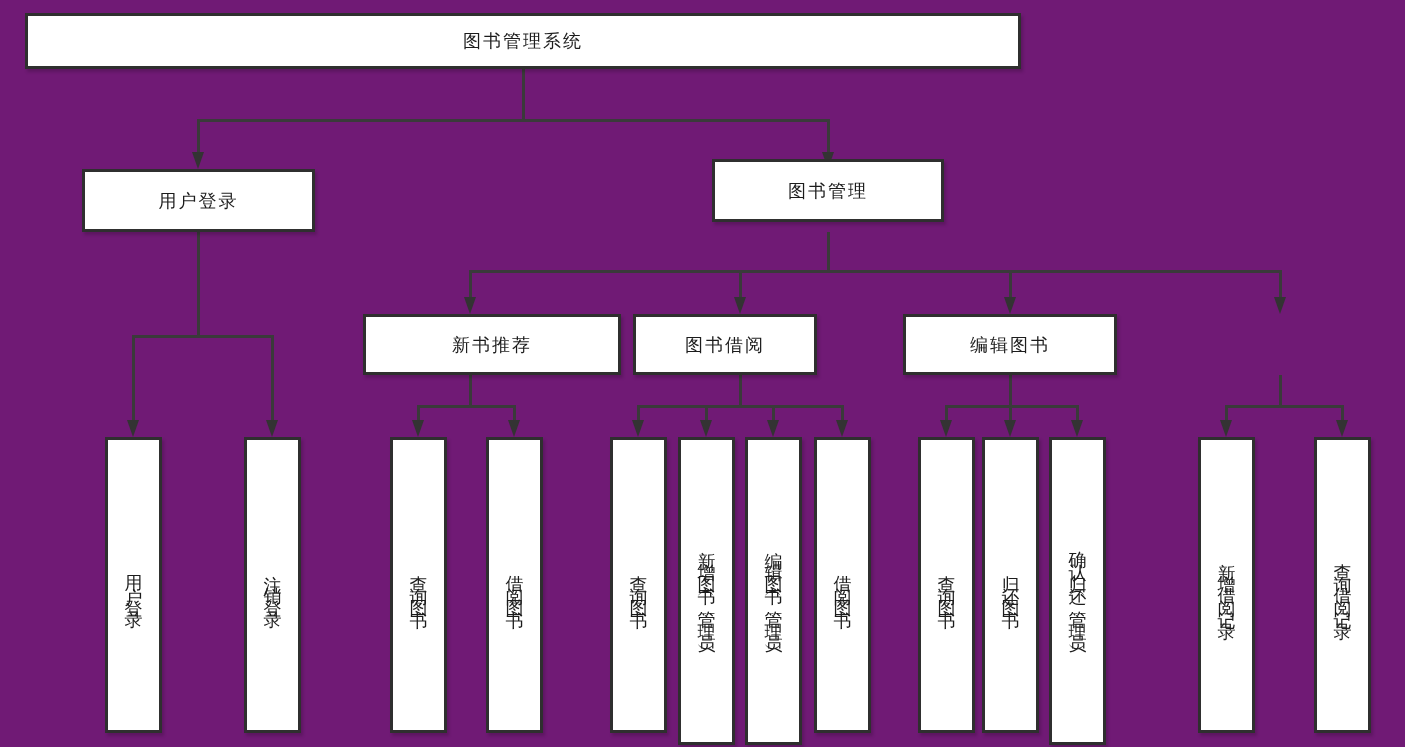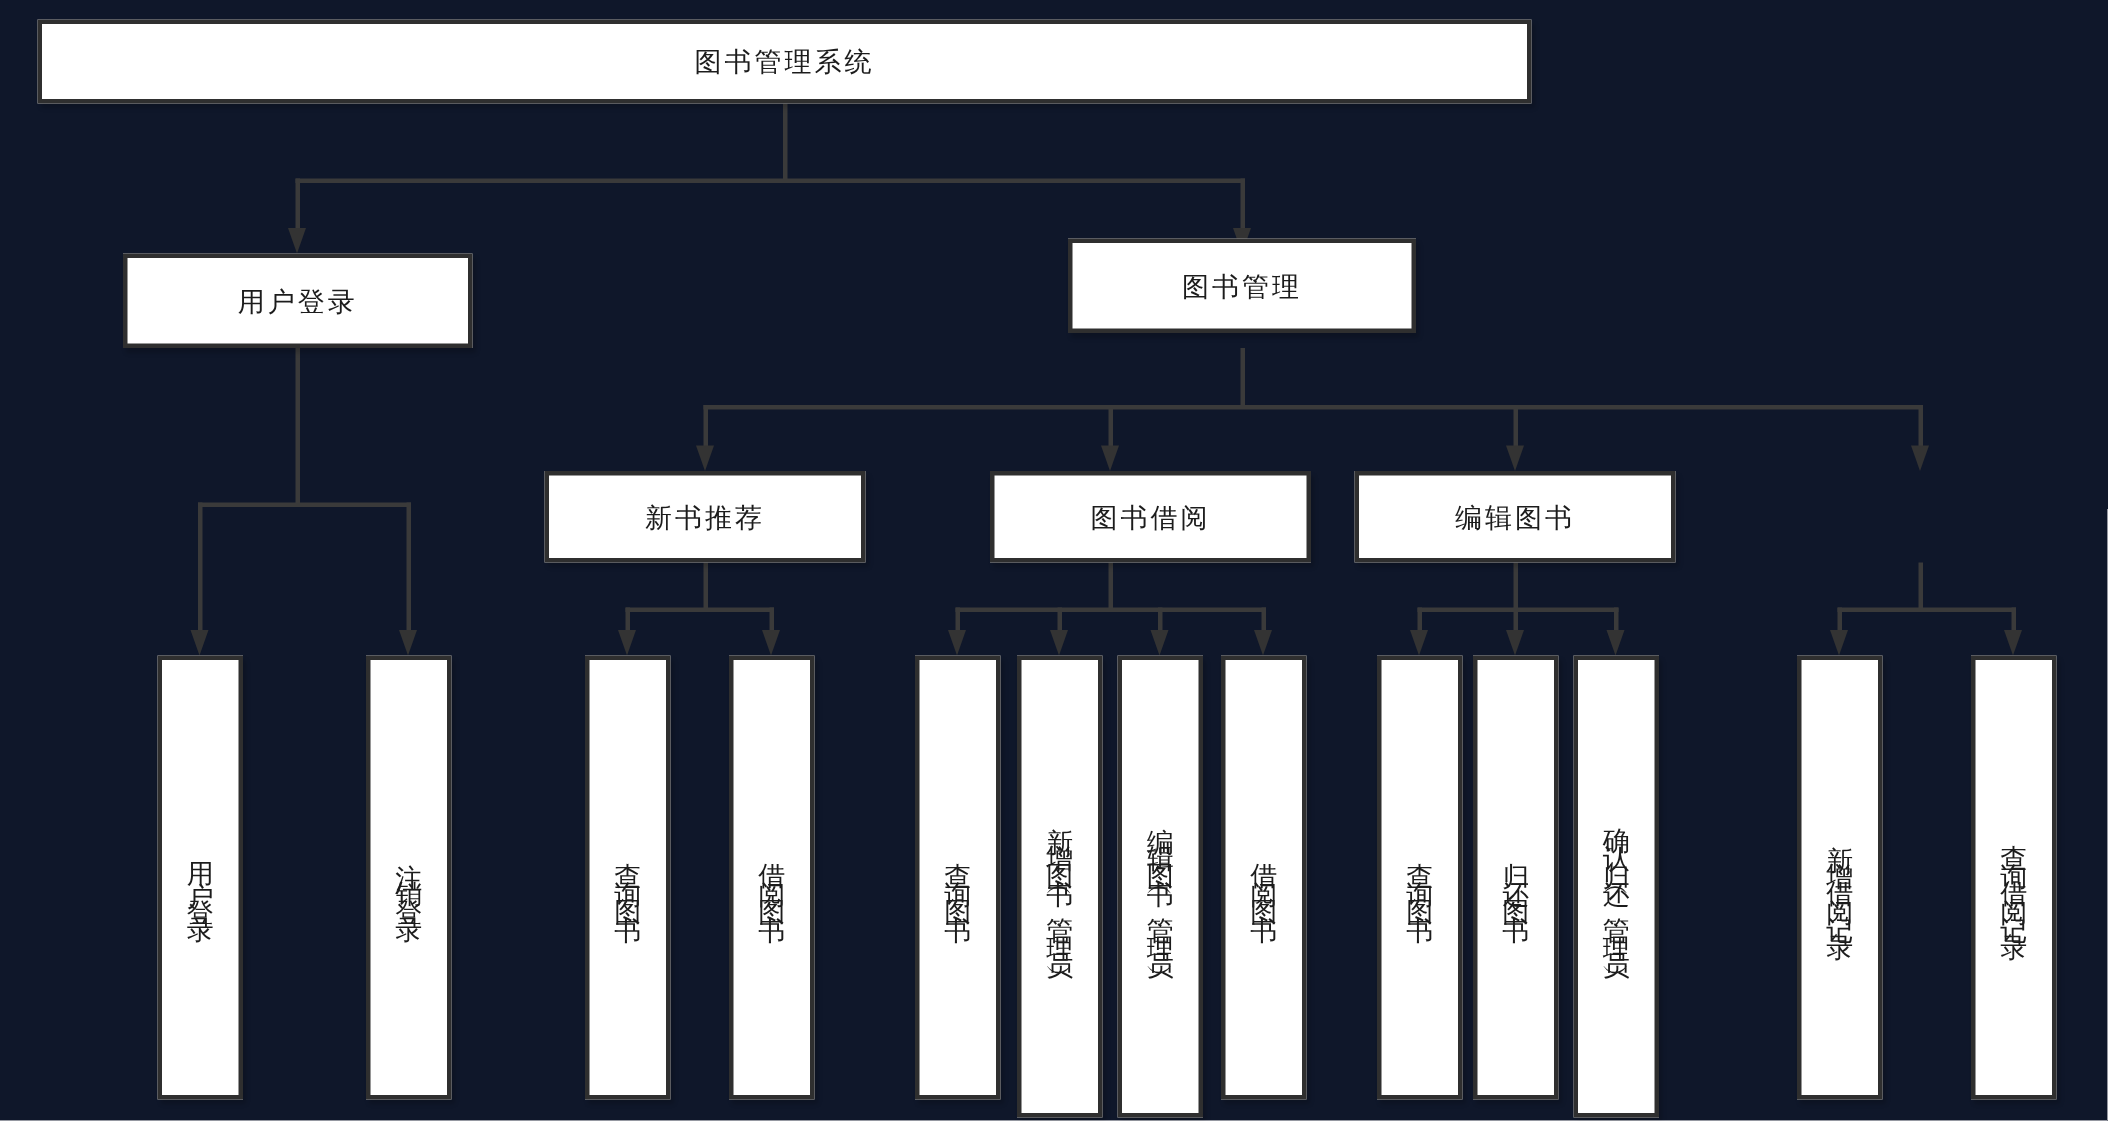--- a/index.html
+++ b/index.html
@@ -5,21 +5,21 @@
   html, body {
     margin: 0;
     padding: 0;
     background: #ffffff;
     font-family: "Liberation Sans", "DejaVu Sans", sans-serif;
   }
   #stage {
     position: relative;
     width: 1405px;
     height: 747px;
-    background: #0f172a;
+    background: #701a75;
     overflow: hidden;
   }
   
   .v {
     position: absolute;
     width: 3px;
     background: #3a3a3a;
   }
   .h {
     position: absolute;
@@ -143,24 +143,24 @@
     <span class="hl">图书管理系统</span>
   </div>
 
   <div class="box" style="left:82px;top:169px;width:233px;height:63px">
     <span class="hl">用户登录</span>
   </div>
   <div class="box" style="left:712px;top:159px;width:232px;height:63px">
     <span class="hl">图书管理</span>
   </div>
 
-  <div class="box" style="left:363px;top:314px;width:214px;height:61px">
+  <div class="box" style="left:363px;top:314px;width:258px;height:61px">
     <span class="hl">新书推荐</span>
   </div>
-  <div class="box" style="left:660px;top:314px;width:214px;height:61px">
+  <div class="box" style="left:633px;top:314px;width:184px;height:61px">
     <span class="hl">图书借阅</span>
   </div>
   <div class="box" style="left:903px;top:314px;width:214px;height:61px">
     <span class="hl">编辑图书</span>
   </div>
 
   <div class="box vbox" style="left:105px;height:296px">
     <span class="vl">用户登录</span>
   </div>
   <div class="box vbox" style="left:244px;height:296px">

